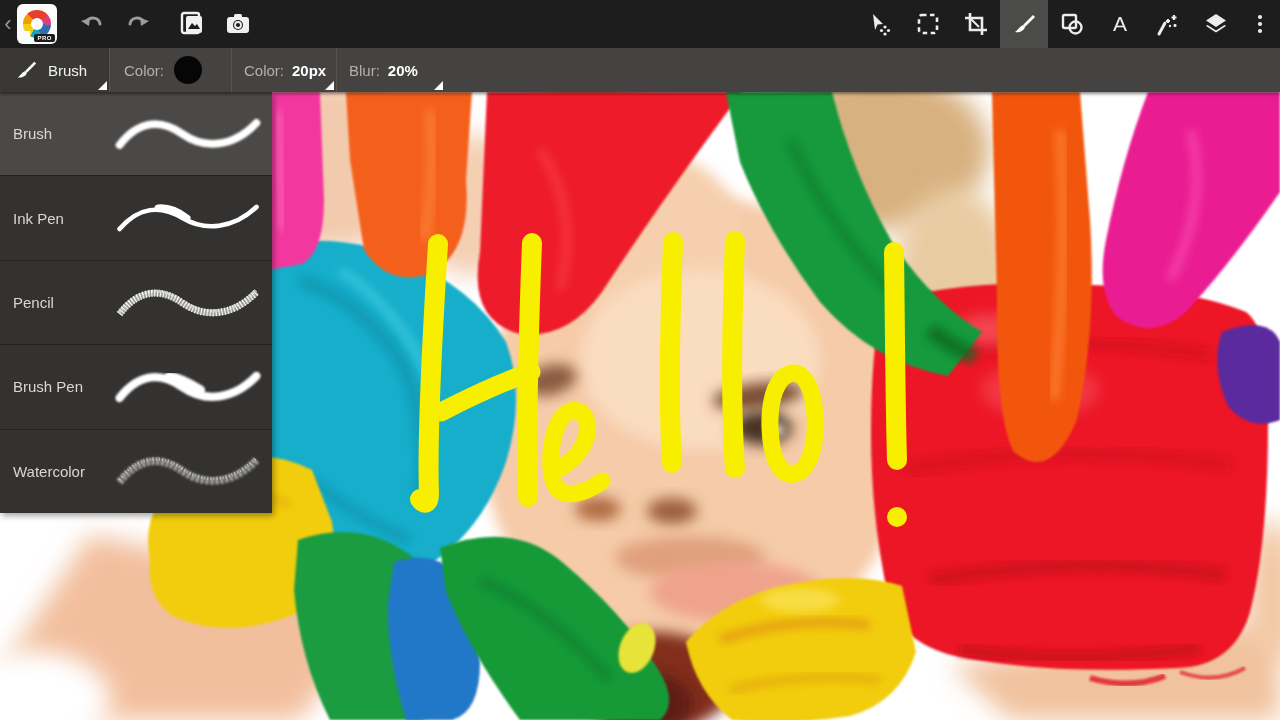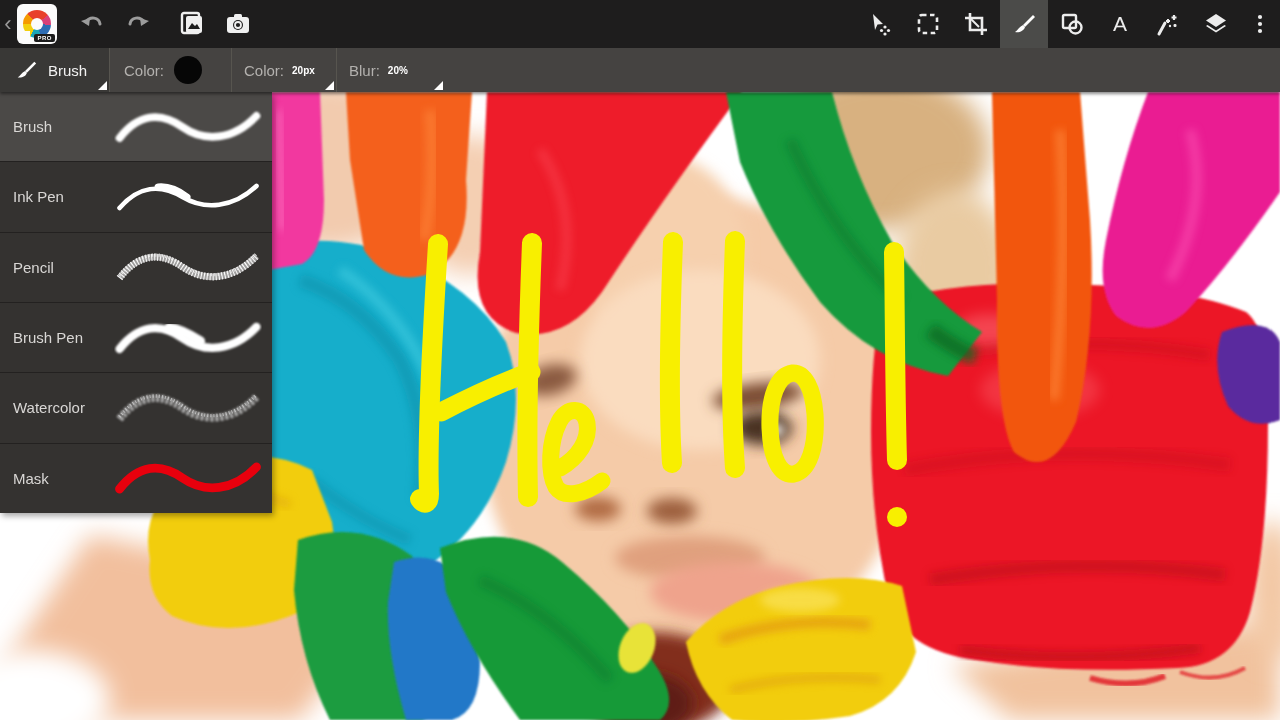--- a/index.html
+++ b/index.html
@@ -38,21 +38,21 @@
   #optbar { position:absolute; left:0; top:48px; width:1280px; height:44px;
     background:#454341; display:flex; z-index:29; box-shadow:0 2px 3px rgba(0,0,0,.45); }
   .opt-sec { position:relative; height:44px; display:flex; align-items:center;
     border-right:1px solid #57554f; }
   .opt-sec.pressed { background:#393836; }
   .sec-brush { width:110px; padding-left:14px; }
   .sec-color { width:122px; padding-left:14px; }
   .sec-size  { width:105px; padding-left:12px; }
   .sec-blur  { width:108px; padding-left:12px; border-right:none; }
   .opt-label { color:#b3b1ae; font-size:15px; margin-right:8px; }
-  .opt-value { color:#ffffff; font-size:10px; font-weight:bold;text-align:right; }
+  .opt-value { color:#ffffff; font-size:15px; font-weight:bold;text-align:right; }
   .tool-name { color:#f2f2f2; font-size:15px; margin-left:10px; }
   .color-dot { width:28px; height:28px; border-radius:50%; background:#060606; margin-left:2px; }
   .corner-tri { position:absolute; right:2px; bottom:2px; width:0; height:0;
     border-bottom:9px solid #fff; border-left:9px solid transparent; }
 
   
   #brushpanel { position:absolute; left:0; top:92px; width:272px; height:421px;
     background:#343230; z-index:20; display:flex; flex-direction:column;
     box-shadow:2px 3px 6px rgba(0,0,0,.35); }
   .b-row { flex:1; display:flex; align-items:center; border-bottom:1px solid #232120; }
@@ -360,21 +360,15 @@
 
     <div class="b-row">
       <span class="b-label">Watercolor</span>
       <svg class="b-stroke" viewBox="0 0 134 36">
         <path d="M5 28 C22 6 42 4 62 18 C82 32 108 30 129 8" stroke="#bdbdbd" stroke-width="7" fill="none" stroke-dasharray="3 1.4" filter="url(#soft08)" opacity=".85"></path>
         <path d="M5 26 C22 4 42 2 62 16 C82 30 108 28 129 6" stroke="#d6d6d6" stroke-width="3" fill="none" stroke-dasharray="1 1.8" opacity=".7"></path>
       </svg>
     </div>
 
 
-    <div class="b-row">
-      <span class="b-label">Mask</span>
-      <svg class="b-stroke" viewBox="0 0 134 36">
-        <path d="M5 28 C22 6 42 4 62 18 C82 32 108 30 129 8" stroke="#e8000d" stroke-width="8" fill="none" stroke-linecap="round"></path>
-      </svg>
-    </div>
 
   </div>
 </div>
 
 </body></html>

